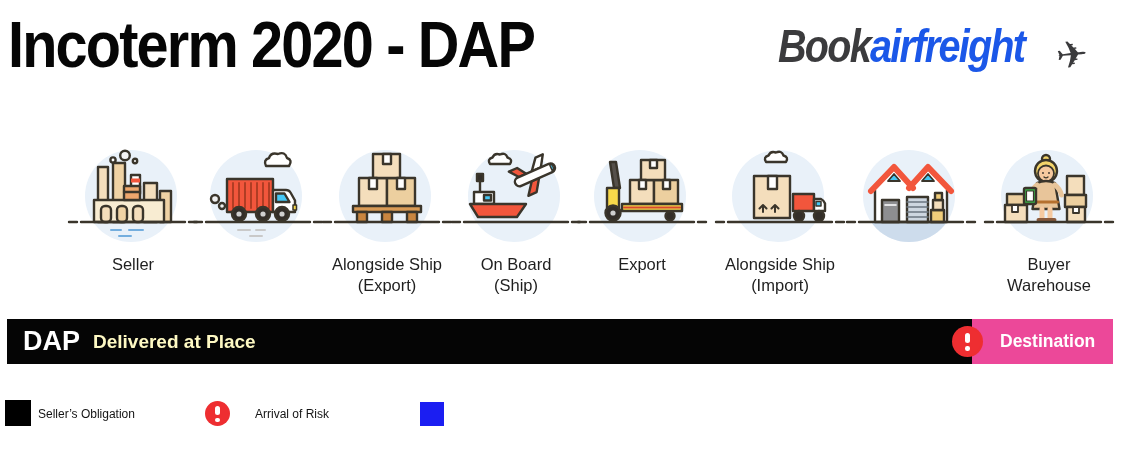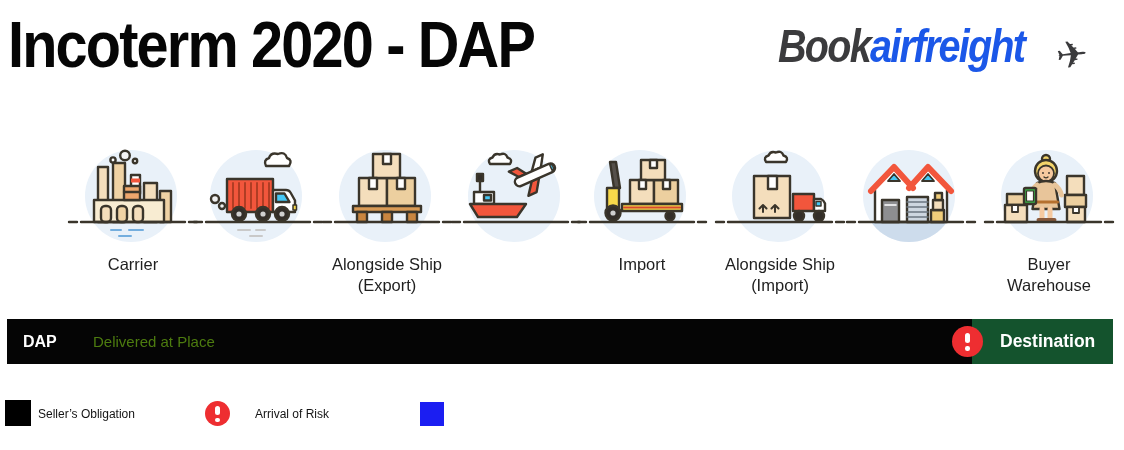--- a/index.html
+++ b/index.html
@@ -22,23 +22,23 @@
   .circle{position:absolute;left:17px;top:0;width:92px;height:92px;border-radius:50%;
           background:#e9f1f9;overflow:hidden;}
   .circle.shaded::after{content:"";position:absolute;left:0;right:0;top:71px;bottom:0;background:#cddcec;}
   .icon-svg{position:absolute;left:0;top:0;width:130px;height:96px;overflow:visible;}
   .stage-label{position:absolute;top:104px;left:0;width:130px;text-align:center;
                font-size:16.5px;line-height:1.28;color:#1f1f1f;white-space:pre-line;}
 
   
   .bar{position:absolute;left:7px;top:319px;width:1106px;height:45px;display:flex;}
   .bar-black{flex:1;background:#050505;position:relative;display:flex;align-items:center;}
-  .bar-code{color:#fff;font-weight:bold;font-size:16px;margin-left:16px;width:70px;}
-  .bar-name{color:#4d7c0f;font-weight:normal;font-size:15px;}
-  .bar-blue{width:141px;background:#14532d;position:relative;display:flex;align-items:center;}
+  .bar-code{color:#fff;font-weight:bold;font-size:27px;margin-left:16px;width:70px;}
+  .bar-name{color:#fef9c3;font-weight:bold;font-size:19px;}
+  .bar-blue{width:141px;background:#ec4899;position:relative;display:flex;align-items:center;}
   .bar-dest{color:#fff;font-weight:bold;font-size:17.5px;padding-left:28px;white-space:nowrap;}
   .risk-badge{position:absolute;width:27px;height:27px;border-radius:50%;background:#ee2e31;
               box-shadow:0 0 0 2px #ee2e31;}
   .bar .risk-badge{left:947px;top:9px;z-index:2;}
   .risk-badge .stem{position:absolute;left:50%;top:5px;width:4.5px;height:10px;margin-left:-2.25px;
                     border-radius:2.5px;background:#fff;}
   .risk-badge .dot{position:absolute;left:50%;top:18px;width:4.5px;height:4.5px;margin-left:-2.25px;
                    border-radius:50%;background:#fff;}
   .risk-badge.small{width:25px;height:25px;box-shadow:none;}
   .risk-badge.small .stem{top:4.5px;height:9px;}
@@ -82,21 +82,21 @@
         <rect x="9" y="50" width="70" height="22" fill="#f8ecd2"></rect>
         <rect x="39" y="36" width="16" height="14" fill="#eda66d"></rect>
         <path d="M39 42 h16"></path>
         <rect x="16" y="56" width="10" height="16" rx="4" fill="#f4debc"></rect>
         <rect x="32" y="56" width="10" height="16" rx="4" fill="#efd2a4"></rect>
         <rect x="48" y="56" width="10" height="16" rx="4" fill="#f4debc"></rect>
         <path d="M-16 72 h8 M-4 72 h104 M104 72 h8"></path>
         <path d="M26 80 h10 M44 80 h14 M34 86 h12" stroke="#74aede" stroke-width="2"></path>
       </g>
     </svg>
-    <div class="stage-label">Carrier</div>
+    <div class="stage-label">Seller</div>
   </div>
 
   <div class="stage-cell" style="left:193px">
     <div class="circle"></div>
     <svg class="icon-svg" viewBox="-17 0 130 96">
       <g stroke="#3a352b" stroke-width="2.4" stroke-linejoin="round" stroke-linecap="round" fill="none">
         <path d="M56 16 q-3 -6 3 -8 q2 -6 9 -4 q7 -3 9 4 q6 2 2 8 z" fill="#fff"></path>
         <circle cx="5" cy="49" r="4" fill="#f0f0f0"></circle>
         <circle cx="12" cy="56" r="3" fill="#f0f0f0"></circle>
         <rect x="17" y="29" width="46" height="33" fill="#f2563c"></rect>
@@ -150,20 +150,22 @@
         <g transform="rotate(-24 68 26)">
           <path d="M52 20 l-7 -9 h9 l6 9 z" fill="#f2563c"></path>
           <path d="M62 29 l-9 12 h9 l8 -12 z" fill="#f2563c"></path>
           <path d="M66 20 l9 -11 h8 l-7 11 z" fill="#fff"></path>
           <rect x="46" y="20" width="43" height="9" rx="4.5" fill="#fff"></rect>
           <path d="M85 20.5 a4.5 4.5 0 0 1 0 8 z" fill="#45c8f5" stroke-width="1.5"></path>
         </g>
         <path d="M-16 72 h8 M-4 72 h104 M104 72 h8"></path>
       </g>
     </svg>
+    <div class="stage-label">On Board
+(Ship)</div>
   </div>
 
   <div class="stage-cell" style="left:577px">
     <div class="circle"></div>
     <svg class="icon-svg" viewBox="-17 0 130 96">
       <g stroke="#3a352b" stroke-width="2.4" stroke-linejoin="round" stroke-linecap="round" fill="none">
         <path d="M20 38 L16 12 h6 l4 26 z" fill="#55504a"></path>
         <rect x="13" y="38" width="12" height="20" fill="#f7d84a"></rect>
         <rect x="36" y="30" width="24" height="24" fill="#f4debc"></rect>
         <rect x="60" y="30" width="24" height="24" fill="#eccf9f"></rect>
@@ -172,21 +174,21 @@
         <rect x="69" y="30" width="7" height="9" fill="#fff"></rect>
         <rect x="56" y="10" width="7" height="8" fill="#fff"></rect>
         <rect x="28" y="54" width="60" height="7" fill="#f7d84a"></rect>
         <path d="M30 57.5 h56" stroke="#d6492f" stroke-width="2"></path>
         <circle cx="19" cy="63" r="7.5" fill="#332e29"></circle>
           <circle cx="19" cy="63" r="2.6" fill="#cfcfcf" stroke="none"></circle>
         <circle cx="76" cy="66" r="4.5" fill="#332e29"></circle>
         <path d="M-16 72 h8 M-4 72 h104 M104 72 h8"></path>
       </g>
     </svg>
-    <div class="stage-label">Import</div>
+    <div class="stage-label">Export</div>
   </div>
 
   <div class="stage-cell" style="left:715px">
     <div class="circle"></div>
     <svg class="icon-svg" viewBox="-17 0 130 96">
       <g stroke="#3a352b" stroke-width="2.4" stroke-linejoin="round" stroke-linecap="round" fill="none">
         <path d="M34 12 q-3 -5 2.5 -6.5 q2 -5 7.5 -3 q5.5 -2.5 7.5 3 q5.5 1.5 2.5 6.5 z" fill="#fff"></path>
         <rect x="22" y="26" width="36" height="42" fill="#f4debc"></rect>
         <rect x="36" y="26" width="9" height="13" fill="#fff"></rect>
         <path d="M31 62 v-7 M27.5 58.5 l3.5 -3.5 l3.5 3.5 M43 62 v-7 M39.5 58.5 l3.5 -3.5 l3.5 3.5" stroke-width="2"></path>

